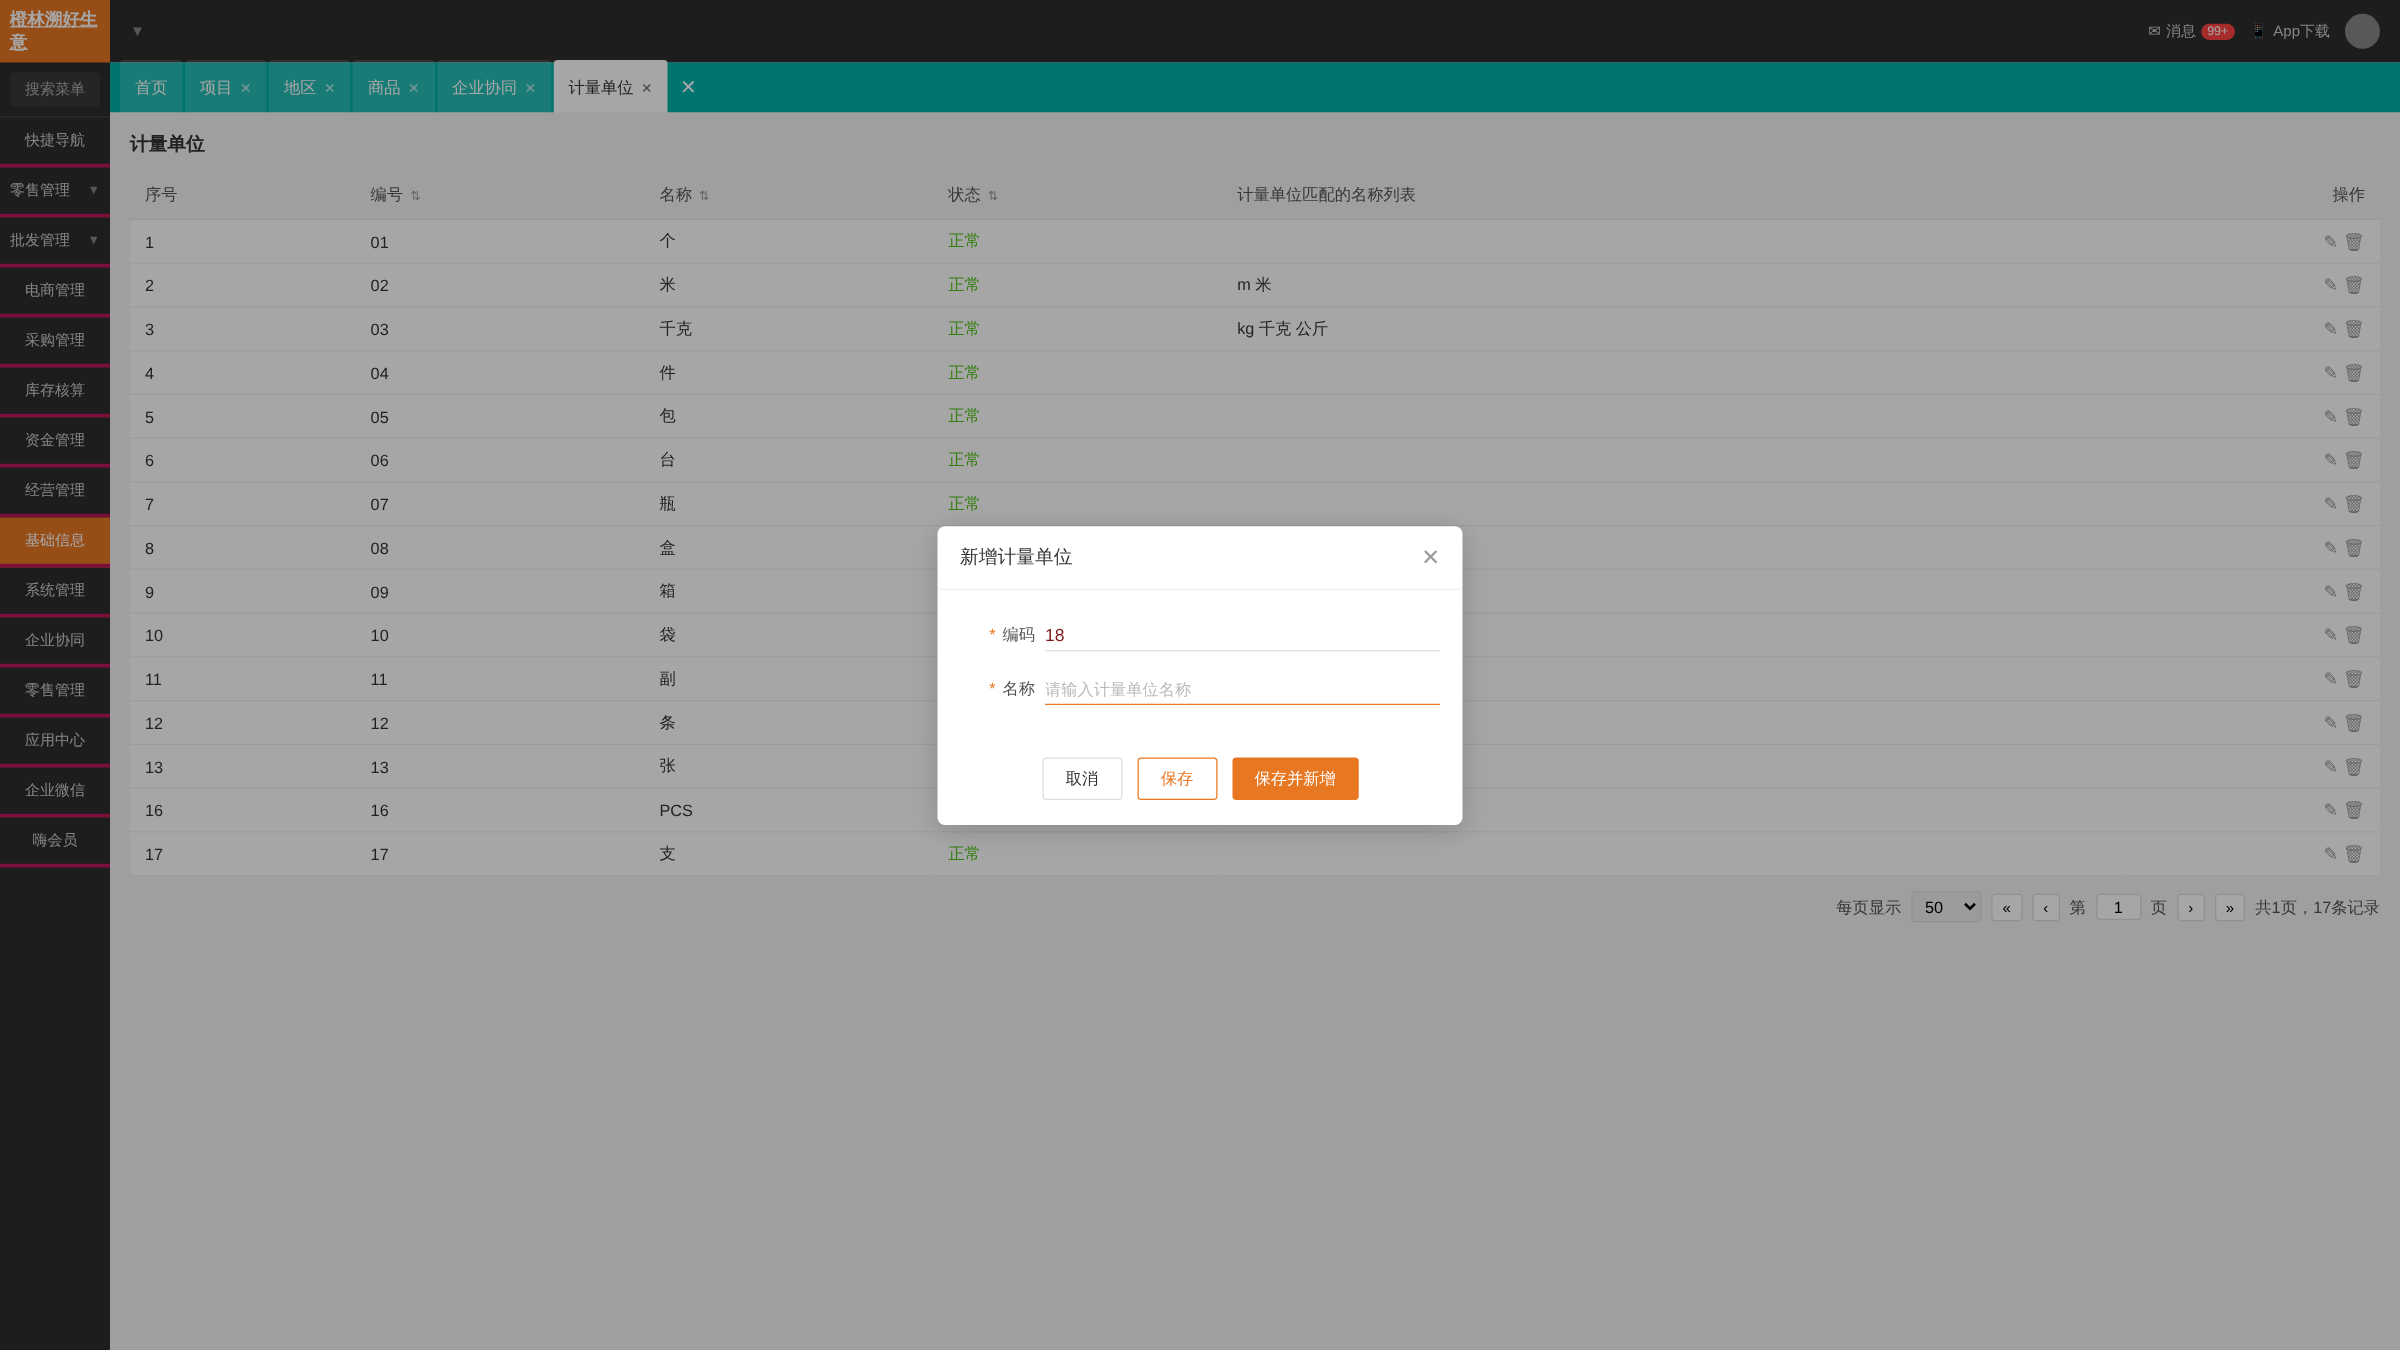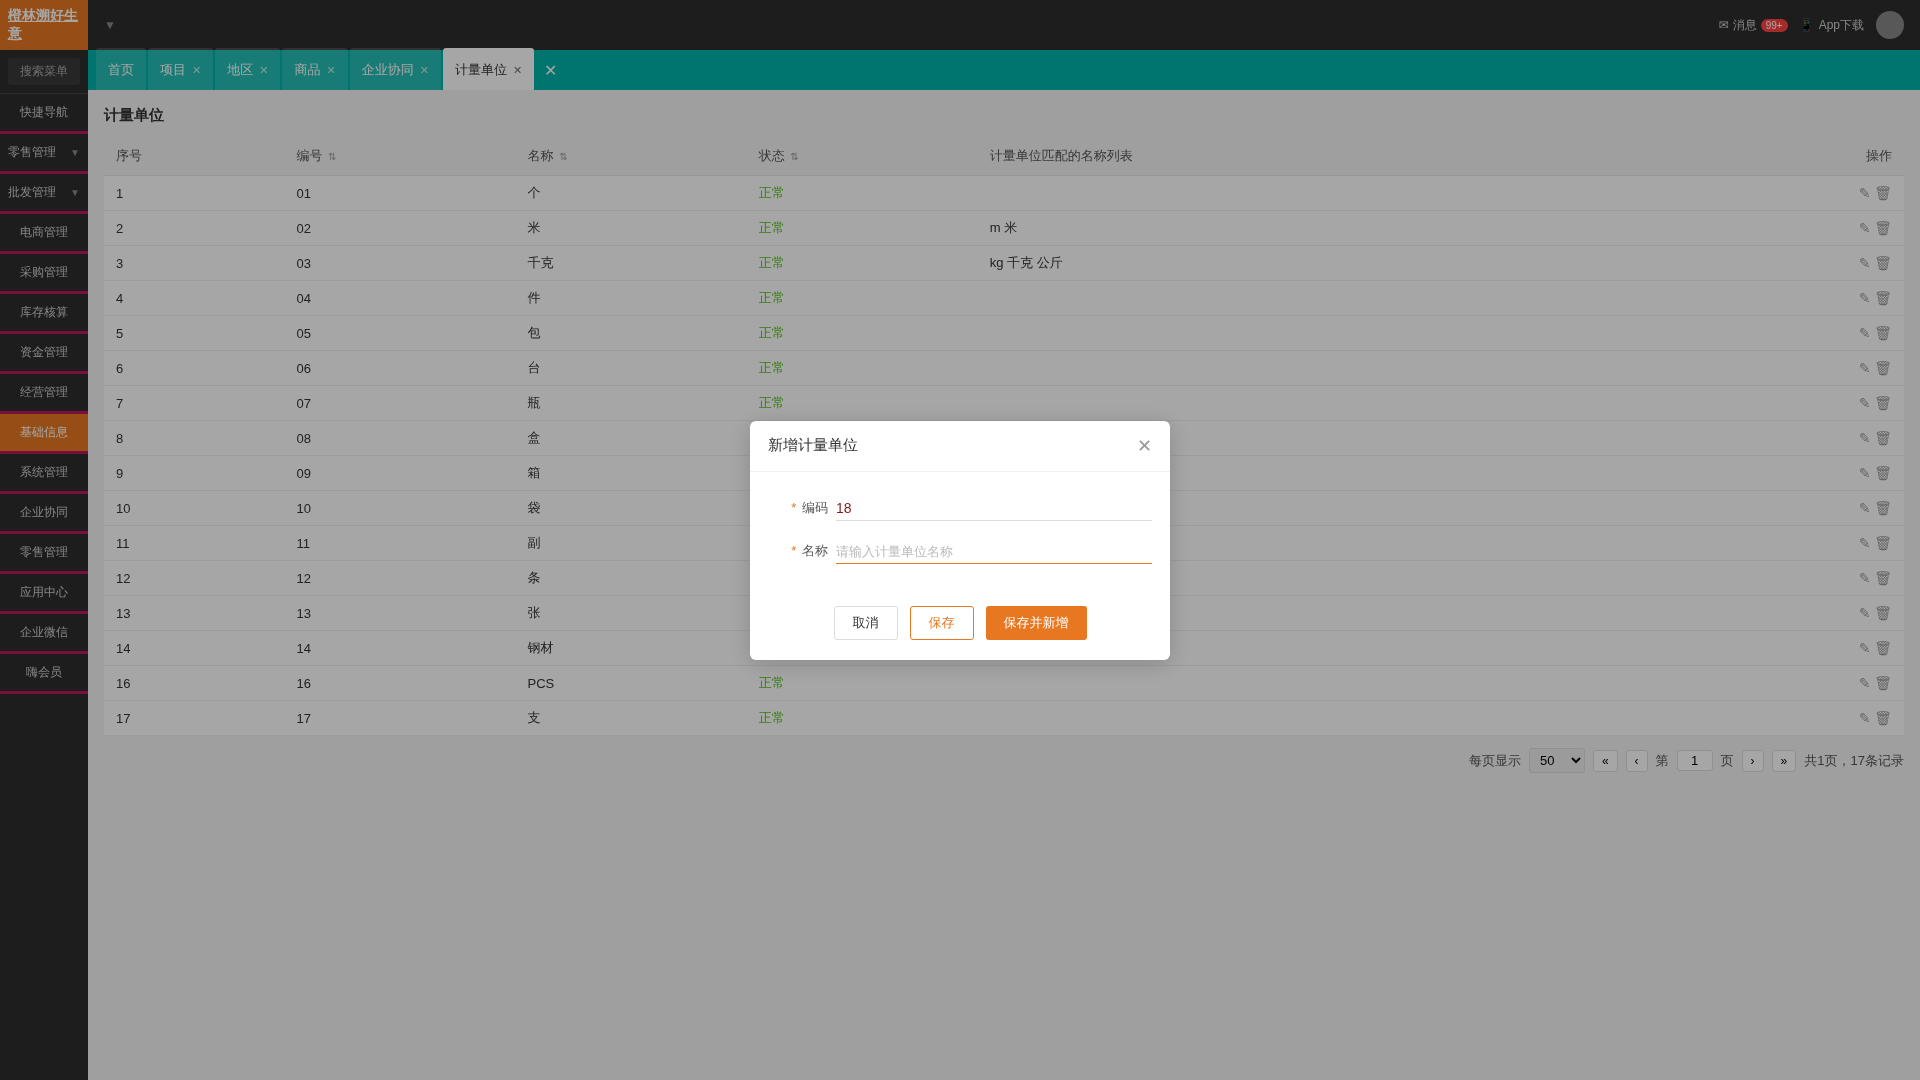--- a/index.html
+++ b/index.html
@@ -553,31 +553,20 @@
       <td>13</td>
       <td>张</td>
       <td class="status-normal">正常</td>
       <td></td>
       <td style="text-align:right;">
         <button class="action-btn">✎</button>
         <button class="action-btn">🗑</button>
       </td>
     </tr>
             <tr>
-      <td>14</td>
-      <td>14</td>
-      <td>钢材</td>
-      <td class="status-normal">正常</td>
-      <td></td>
-      <td style="text-align:right;">
-        <button class="action-btn">✎</button>
-        <button class="action-btn">🗑</button>
-      </td>
-    </tr>
-            <tr>
       <td>16</td>
       <td>16</td>
       <td>PCS</td>
       <td class="status-normal">正常</td>
       <td></td>
       <td style="text-align:right;">
         <button class="action-btn">✎</button>
         <button class="action-btn">🗑</button>
       </td>
     </tr>

